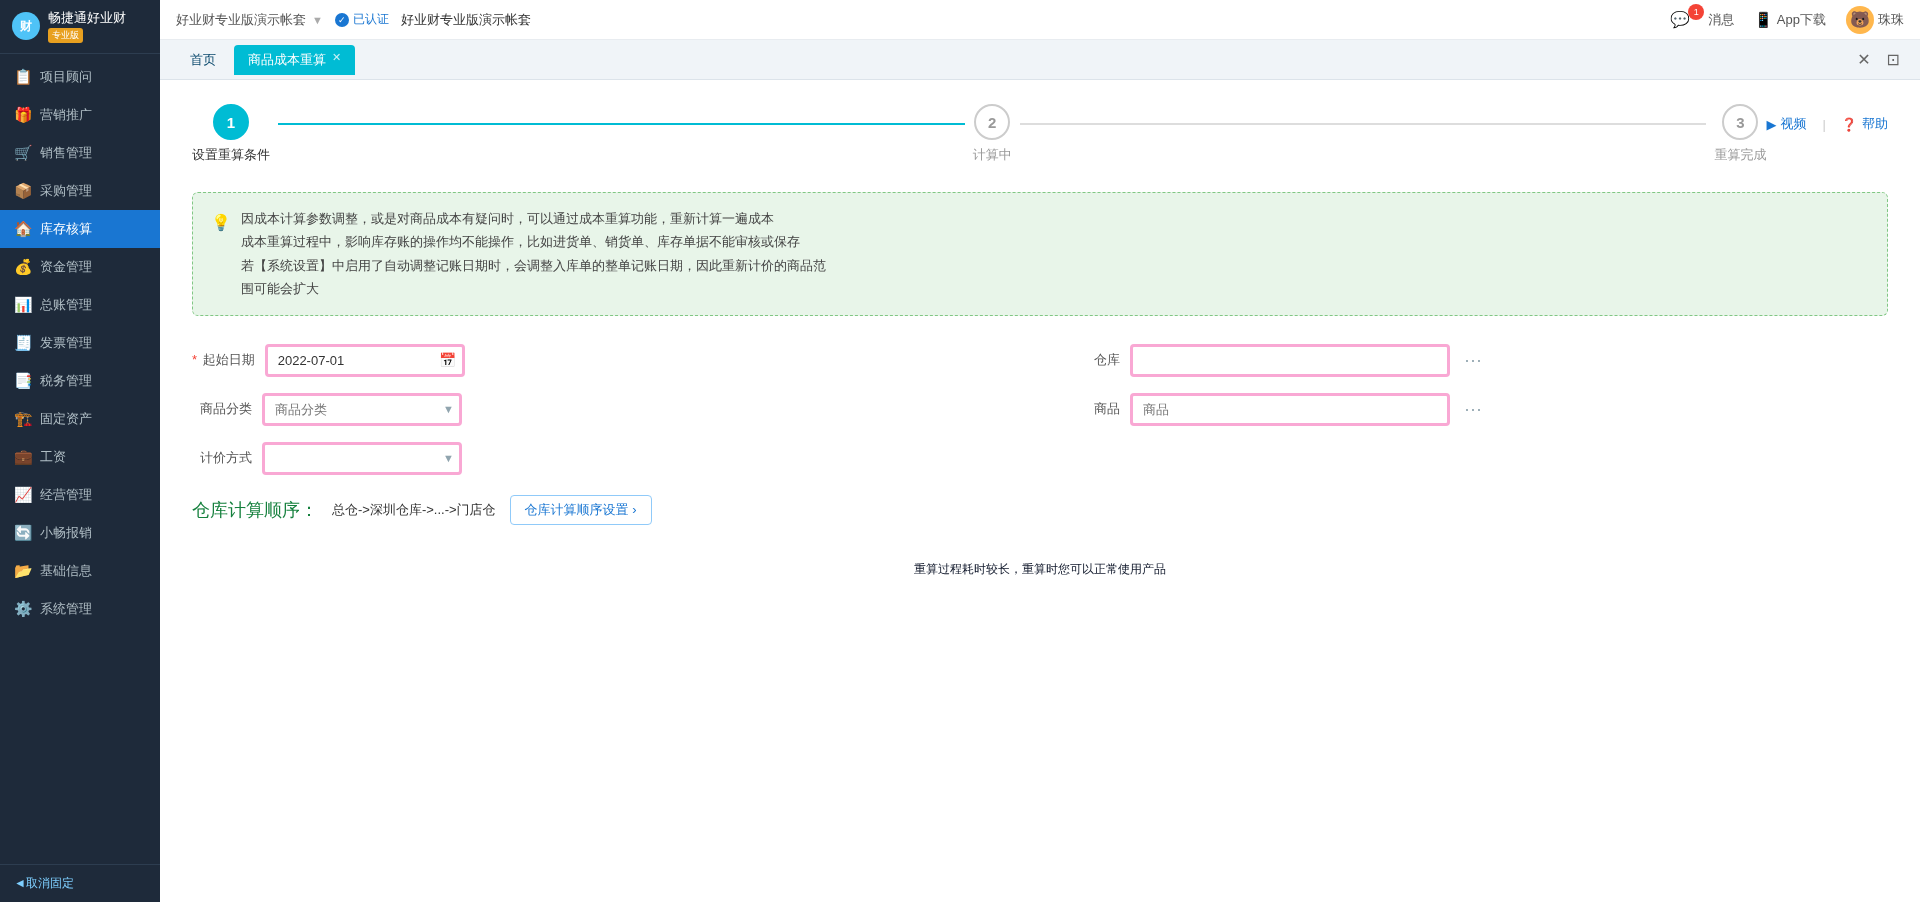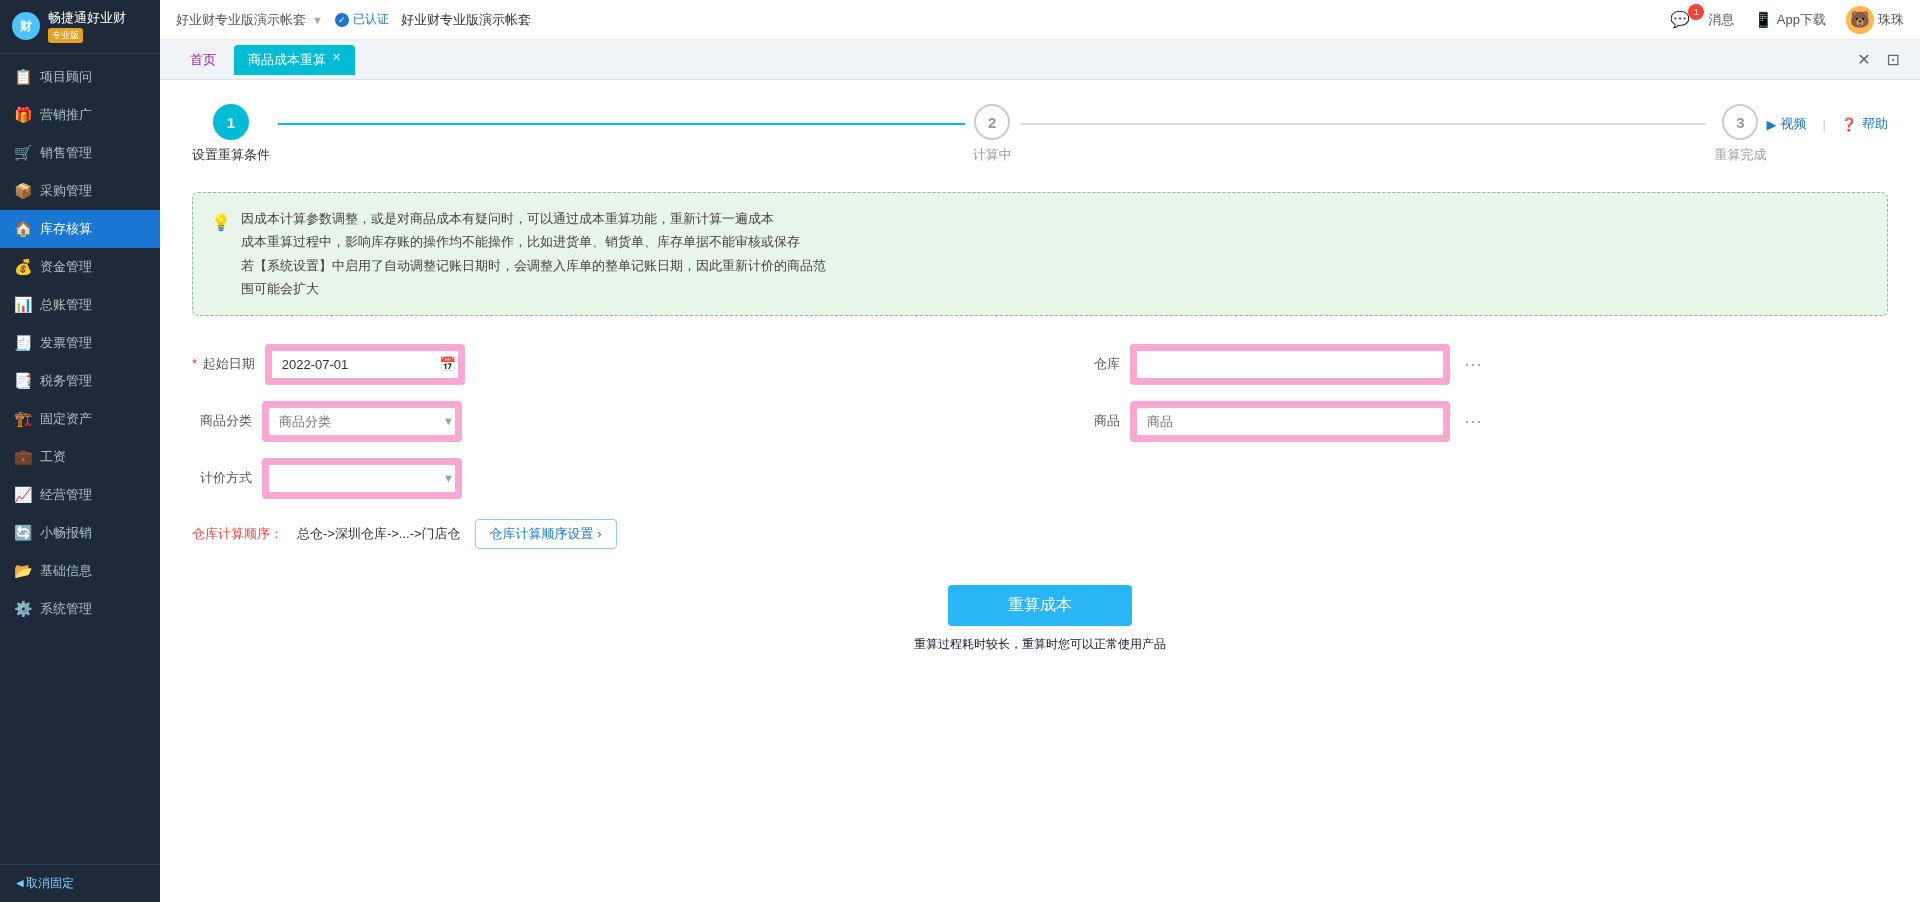--- a/index.html
+++ b/index.html
@@ -100,21 +100,21 @@
     .tabbar {
       background: #f0f4f8;
       border-bottom: 1px solid #dce3ea;
       display: flex; align-items: center;
       padding: 0 16px;
       height: 40px;
       gap: 4px;
     }
     .tab {
       padding: 6px 14px; border-radius: 4px 4px 0 0; cursor: pointer;
-      font-size: 13px; color: #a21caf; background: transparent;
+      font-size: 13px; color: #0c4a6e; background: transparent;
     }
     .tab.active {
       background: #00bcd4; color: white; display: flex; align-items: flex-start; gap: 6px;
     }
     .tab-close { cursor: pointer; opacity: 0.8; font-size: 11px; }
 
     .tabbar-right { margin-left: auto; display: flex; gap: 8px; }
     .icon-btn { background: none; border: none; cursor: pointer; color: #666; font-size: 16px; padding: 4px; }
 
     
@@ -156,39 +156,39 @@
     }
     .info-icon { color: #f9a825; font-size: 16px; margin-top: 2px; }
 
     
     .form-section { display: flex; flex-direction: column; gap: 16px; }
     .form-row { display: flex; align-items: center; gap: 40px; }
     .form-field { display: flex; align-items: center; gap: 10px; flex: 1; }
     .form-label { color: #555; font-size: 13px; min-width: 60px; text-align: right; white-space: nowrap; }
     .required-star { color: #f44336; margin-right: 2px; }
     .form-input {
-      border: 7px solid #f9a8d4; border-radius: 4px;
+      border: 3px solid #f9a8d4; border-radius: 4px;
       padding: 6px 10px; font-size: 13px; color: #333;
       background: white; outline: none; width: 200px;
     }
     .input-with-icon { display: flex; align-items: center; position: relative; }
     .input-with-icon .form-input { padding-right: 30px; }
     .input-cal-icon { position: absolute; right: 8px; color: #90a4ae; cursor: pointer; font-size: 14px; }
 
     .form-select-wrap { position: relative; display: flex; align-items: center; }
     .form-select-wrap .form-input { padding-right: 28px; cursor: pointer; width: 200px; }
     .select-arrow { position: absolute; right: 8px; color: #90a4ae; font-size: 11px; pointer-events: none; }
 
     .dots-btn { background: none; border: none; cursor: pointer; color: #90a4ae; font-size: 18px; padding: 0 4px; }
 
     
     .warehouse-row {
       display: flex; align-items: center; gap: 14px; margin-top: 4px;
     }
-    .warehouse-label { color: #ef4444; font-size: 13px; }
+    .warehouse-label { color: #15803d; font-size: 18px; }
     .warehouse-value { color: #333; font-size: 13px; }
     .warehouse-btn {
       background: white; border: 1px solid #90caf9; color: #1976d2;
       border-radius: 4px; padding: 5px 14px; font-size: 13px; cursor: pointer;
       display: flex; align-items: flex-end; gap: 4px;
     }
 
     
     .submit-section { margin-top: 36px; display: flex; flex-direction: column; align-items: center; gap: 10px; }
     .submit-btn {
@@ -418,18 +418,17 @@
         <span class="warehouse-label">仓库计算顺序：</span>
         <span class="warehouse-value">总仓-&gt;深圳仓库-&gt;...-&gt;门店仓</span>
         <button class="warehouse-btn">
           <span>仓库计算顺序设置 ›</span>
         </button>
       </div>
 
     </div>
 
     <div class="submit-section">
-      <button class="submit-btn">重算成本</button>
       <span class="submit-hint">重算过程耗时较长，重算时您可以正常使用产品</span>
     </div>
 
   </div>
 </div>
 
 </body></html>

